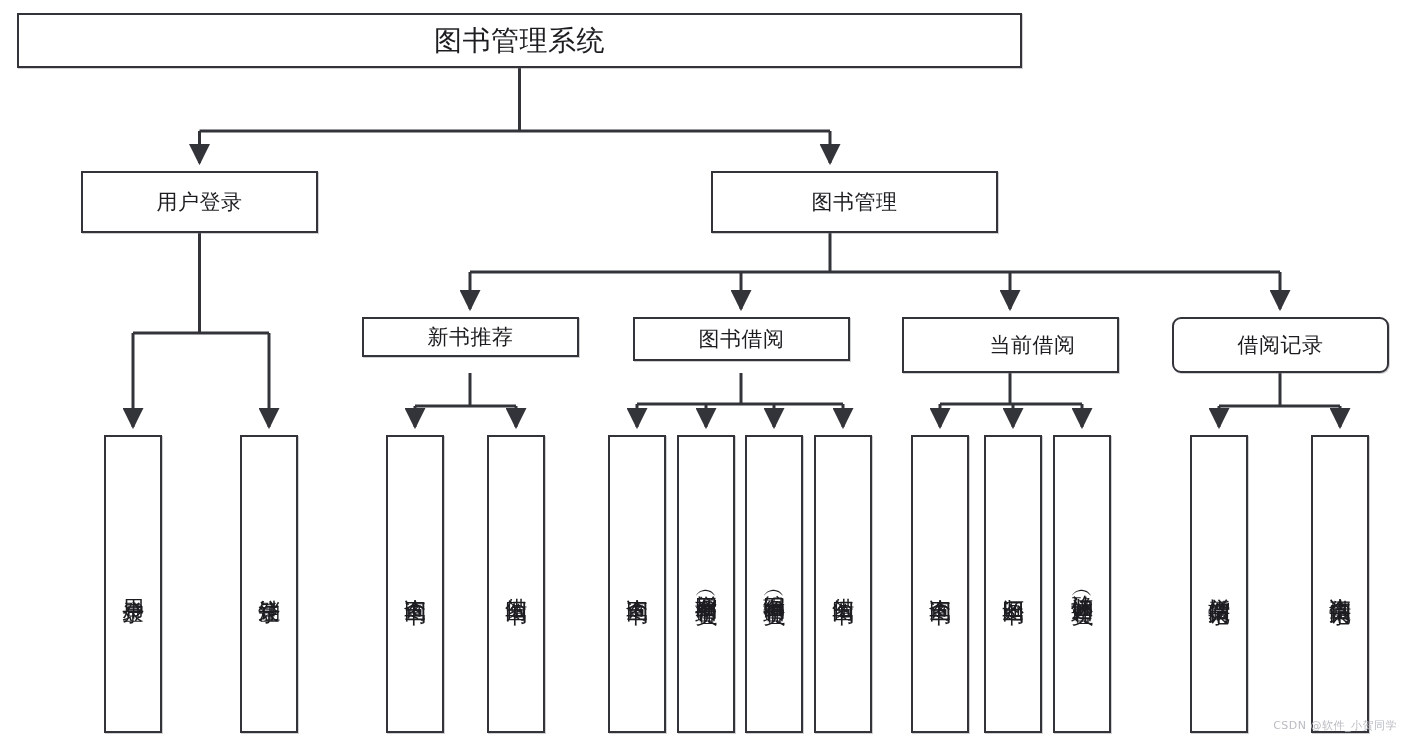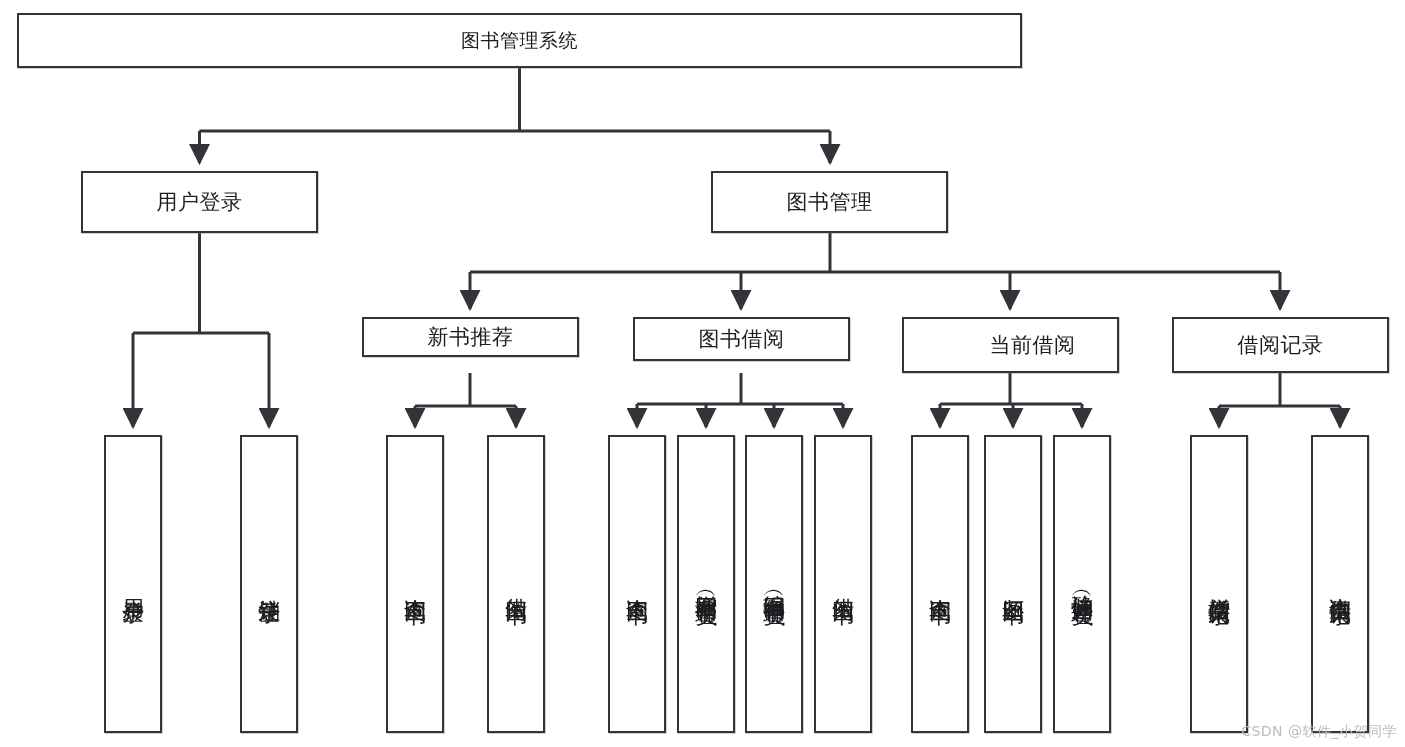--- a/index.html
+++ b/index.html
@@ -41,41 +41,41 @@
     text-align: center;
     line-height: 1.05;
   }
   
   .node.h .label {
     font-size: 21px;
     letter-spacing: 0.5px;
     white-space: nowrap;
   }
   .node.root .label {
-    font-size: 19px;
+    font-size: 28px;
   }
   
   .node.v {
     align-items: center;
     justify-content: center;
   }
   .node.v .label {
     writing-mode: vertical-rl;
     text-orientation: upright;
     font-size: 22px;
     line-height: 1.12;
     letter-spacing: 1.5px;
     white-space: nowrap;
     max-height: 100%;
   }
   .watermark {
     position: absolute;
     right: 8px;
-    bottom: 6px;
-    font-size: 14px;
+    bottom: 14px;
+    font-size: 11px;
     color: #b9bcc2;
     letter-spacing: 0.5px;
     white-space: nowrap;
     font-family: "DejaVu Sans", "Liberation Sans", sans-serif;
   }
 </style>
 </head>
 <body>
 
 <div id="canvas">
@@ -142,34 +142,34 @@
     </g>
   </svg>
 
   <div class="node h root" style="left:17px; top:13px; width:1005px; height:55px;">
     <span class="label">图书管理系统</span>
   </div>
 
   <div class="node h" style="left:81px; top:171px; width:237px; height:62px;">
     <span class="label">用户登录</span>
   </div>
-  <div class="node h" style="left:711px; top:171px; width:237px; height:62px;">
+  <div class="node h" style="left:711px; top:171px; width:287px; height:62px;">
     <span class="label">图书管理</span>
   </div>
 
   <div class="node h" style="left:362px; top:317px; width:217px; height:40px;">
     <span class="label">新书推荐</span>
   </div>
   <div class="node h" style="left:633px; top:317px; width:217px; height:44px;">
     <span class="label">图书借阅</span>
   </div>
   <div class="node h" style="left:902px; top:317px; width:217px; height:56px;padding-left:44px;">
     <span class="label">当前借阅</span>
   </div>
-  <div class="node h" style="left:1172px; top:317px; width:217px; height:56px;">
+  <div class="node h" style="left:1172px; top:317px; width:217px; height:56px;border-radius:9px;">
     <span class="label">借阅记录</span>
   </div>
 
   <div class="node v" style="left:104px; top:435px; width:58px; height:298px;">
     <span class="label">用户登录</span>
   </div>
   <div class="node v" style="left:240px; top:435px; width:58px; height:298px;">
     <span class="label">注销登录</span>
   </div>
 

